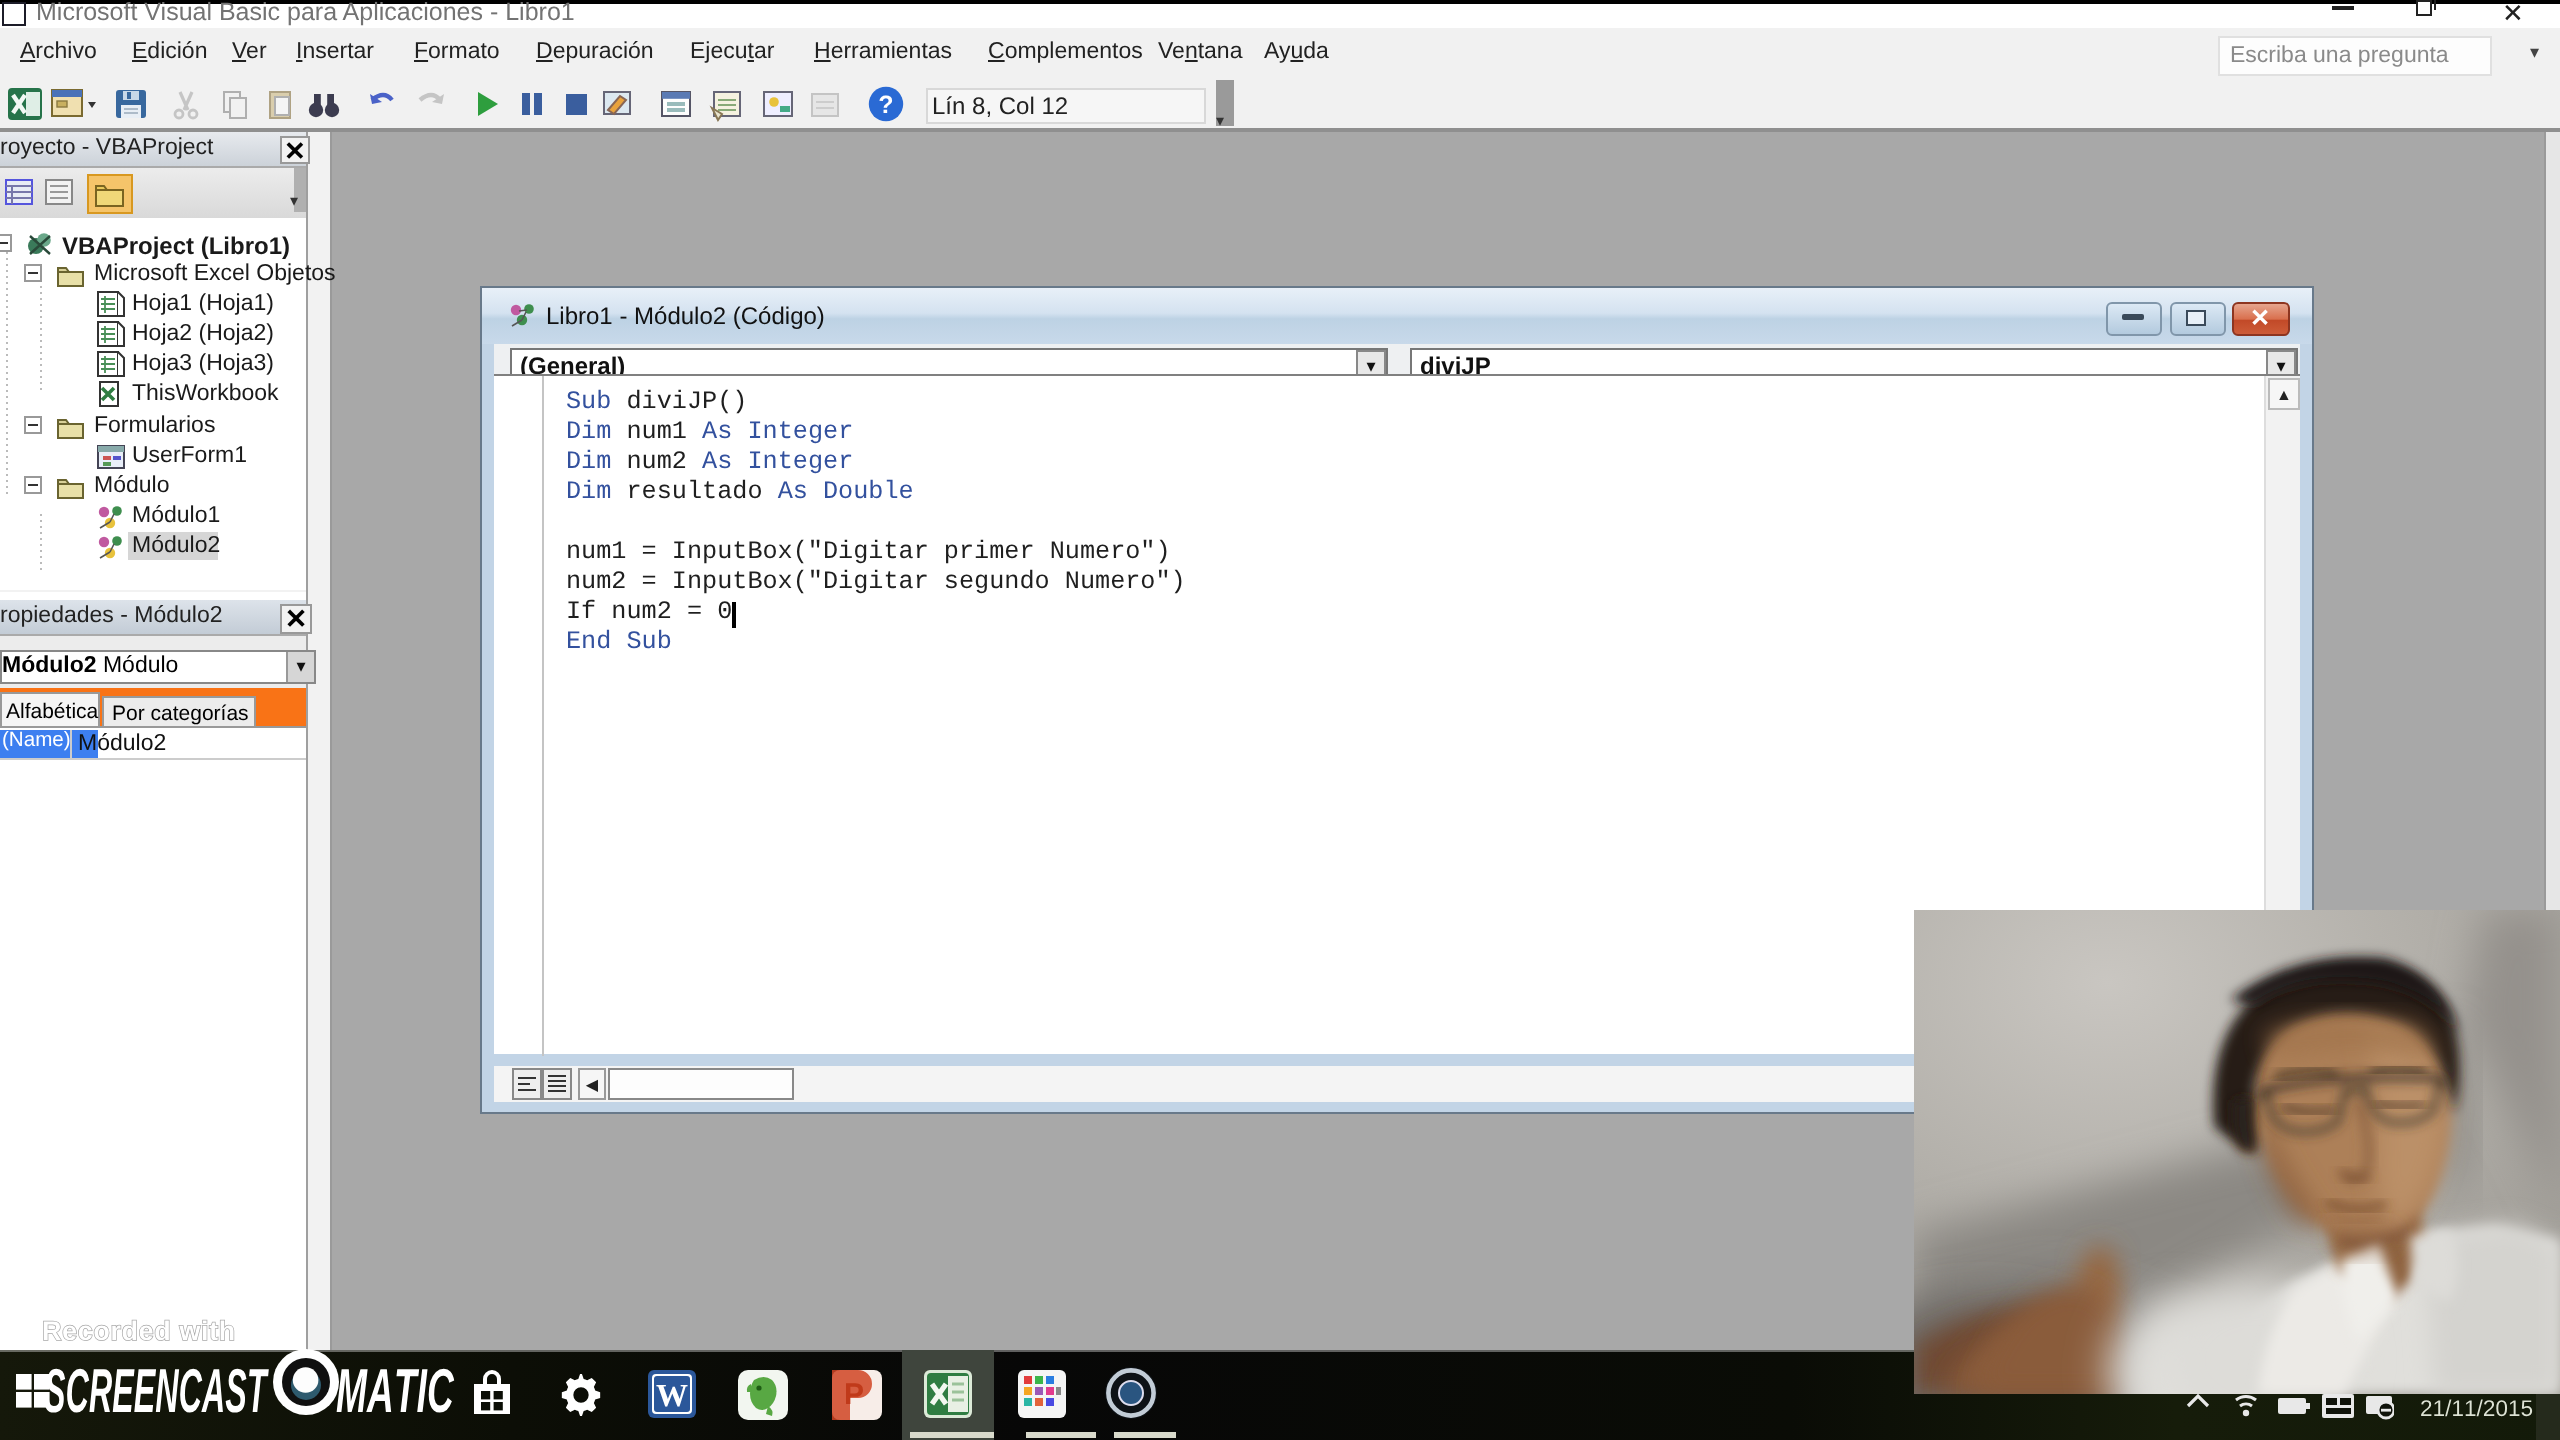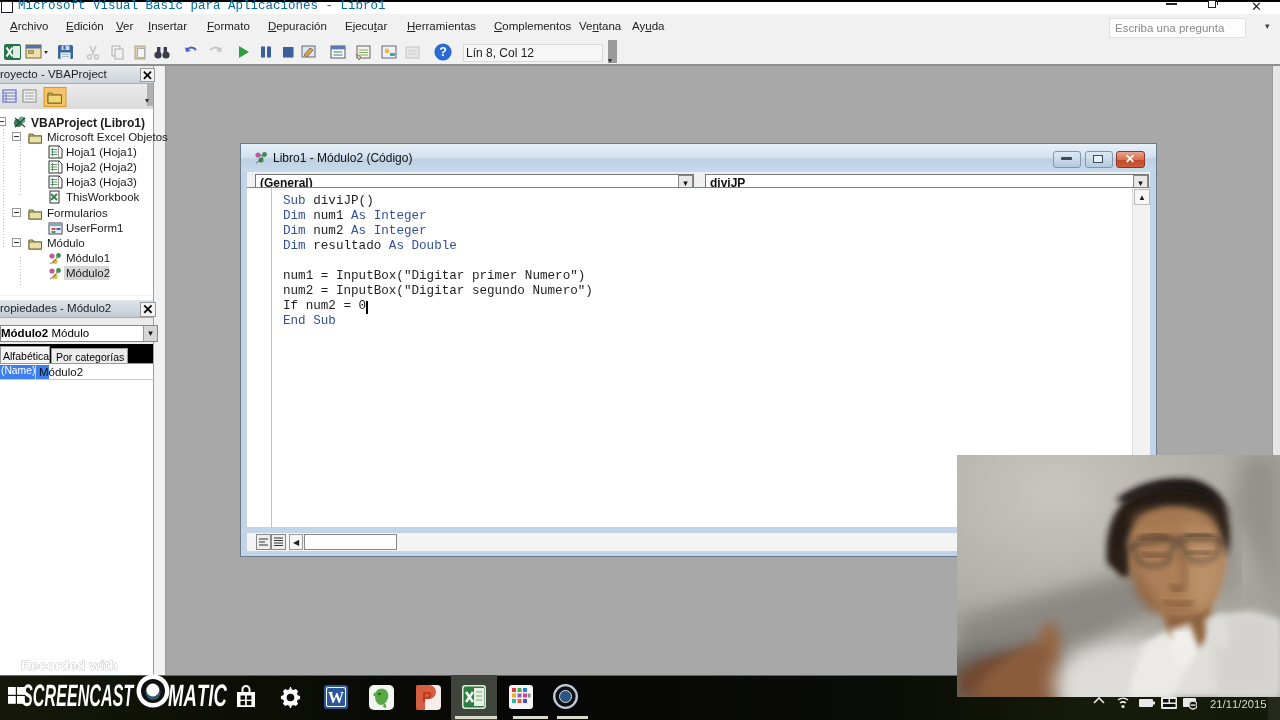--- a/index.html
+++ b/index.html
@@ -6,21 +6,21 @@
   body { font-family:"Liberation Sans", sans-serif; position:relative; background:#a8a8a8; }
   .abs { position:absolute; }
 </style>
 </head>
 <body>
 
 <div class="abs" style="left:0;top:0;width:1280px;height:2px;background:#000;"></div>
 
 <div class="abs" style="left:0;top:2px;width:1280px;height:12px;background:#fff;">
   <div class="abs" style="left:1px;top:-1px;width:12px;height:12px;border:1.5px solid #1c1c28;background:#fff;"></div>
-  <div class="abs" style="left:18px;top:-3px;font-size:12.5px;color:#0369a1;white-space:nowrap;font-family:Liberation Mono, monospace;">Microsoft Visual Basic para Aplicaciones - Libro1</div>
+  <div class="abs" style="left:18px;top:-3px;font-size:12.5px;color:#737373;white-space:nowrap;">Microsoft Visual Basic para Aplicaciones - Libro1</div>
   <div class="abs" style="left:1166px;top:1px;width:11px;height:2px;background:#222;"></div>
   <div class="abs" style="left:1208px;top:-2px;width:8px;height:8px;border:1.5px solid #222;background:#fff;"></div>
   <div class="abs" style="left:1211px;top:-4px;width:7px;height:7px;border-top:1.5px solid #222;border-right:1.5px solid #222;"></div>
   <div class="abs" style="left:1251px;top:-3px;font-size:13px;color:#222;">✕</div>
 </div>
 
 <div class="abs" style="left:0;top:14px;width:1280px;height:26px;background:#f1f1f1;font-size:11.5px;color:#222;">
   <span class="abs" style="left:10px;top:6px;"><u>A</u>rchivo</span>
   <span class="abs" style="left:66px;top:6px;"><u>E</u>dición</span>
   <span class="abs" style="left:116px;top:6px;"><u>V</u>er</span>
@@ -286,21 +286,21 @@
     <span class="abs" style="left:0px;top:2px;font-size:11.5px;color:#222;white-space:nowrap;">ropiedades - Módulo2</span>
     <div class="abs" style="left:140px;top:2px;width:16px;height:15px;background:#f2f2f2;border:1px solid #999;text-align:center;font-size:13.5px;font-weight:bold;color:#000;line-height:14px;">✕</div>
   </div>
   <div class="abs" style="left:0;top:22px;width:153px;height:26px;background:#ececec;">
     <div class="abs" style="left:0;top:7px;width:158px;height:17px;background:#fff;border:1px solid #888;">
       <span class="abs" style="left:0px;top:1px;font-size:11.5px;"><b>Módulo2</b> Módulo</span>
       <div class="abs" style="left:142px;top:0px;width:14px;height:15px;background:#d6d6d6;border-left:1px solid #999;text-align:center;font-size:9px;line-height:14px;color:#111;">▾</div>
     </div>
   </div>
 
-  <div class="abs" style="left:0;top:48px;width:153px;height:20px;background:#000000;">
+  <div class="abs" style="left:0;top:48px;width:153px;height:20px;background:#f97316;">
     <div class="abs" style="left:0;top:2px;width:50px;height:18px;background:#f5f5f5;border:1px solid #999;border-bottom:none;font-size:10.5px;padding:3px 0 0 2px;">Alfabética</div>
     <div class="abs" style="left:51px;top:4px;width:77px;height:16px;background:#ececec;border:1px solid #999;border-bottom:none;font-size:10.5px;padding:2px 0 0 4px;">Por categorías</div>
     <div class="abs" style="left:0;top:19px;width:153px;height:1px;background:#999;"></div>
   </div>
 
   <div class="abs" style="left:0;top:69px;width:153px;height:15px;background:#fff;border-bottom:1px solid #ccc;">
     <div class="abs" style="left:0;top:0;width:49px;height:14px;background:#3d7ff0;color:#fff;font-size:10.3px;padding-left:1px;">(Name)</div>
     <div class="abs" style="left:35px;top:0;width:1px;height:14px;background:#ccc;"></div>
     <span class="abs" style="left:39px;top:1px;font-size:11.5px;color:#111;">Módulo2</span>
   </div>

